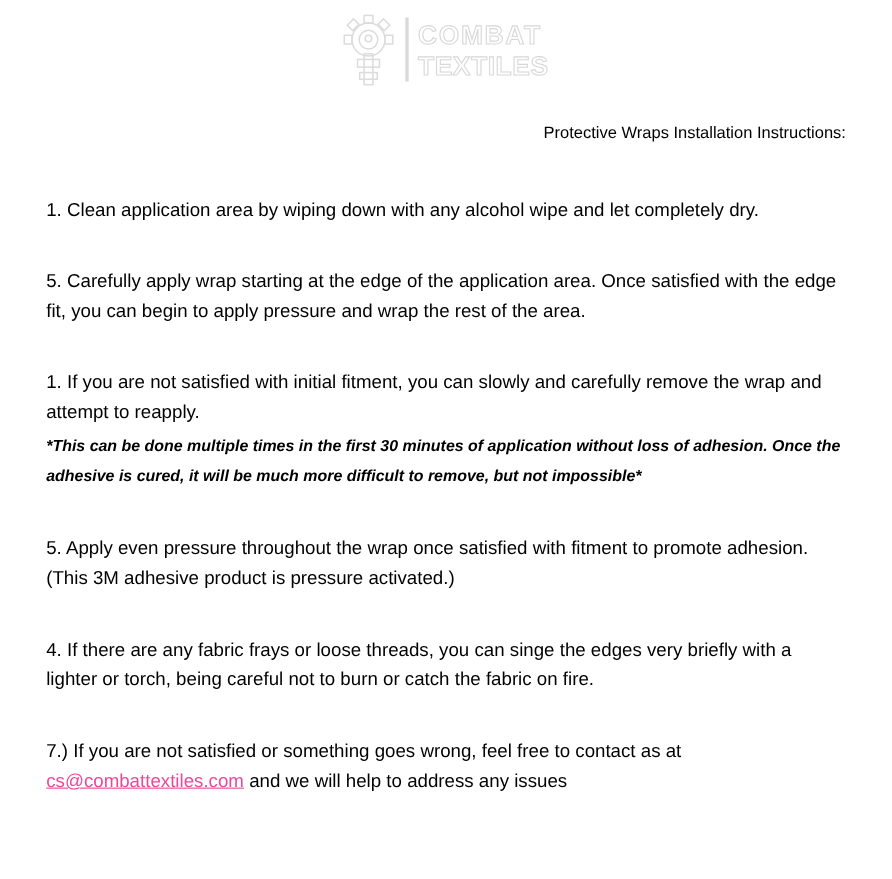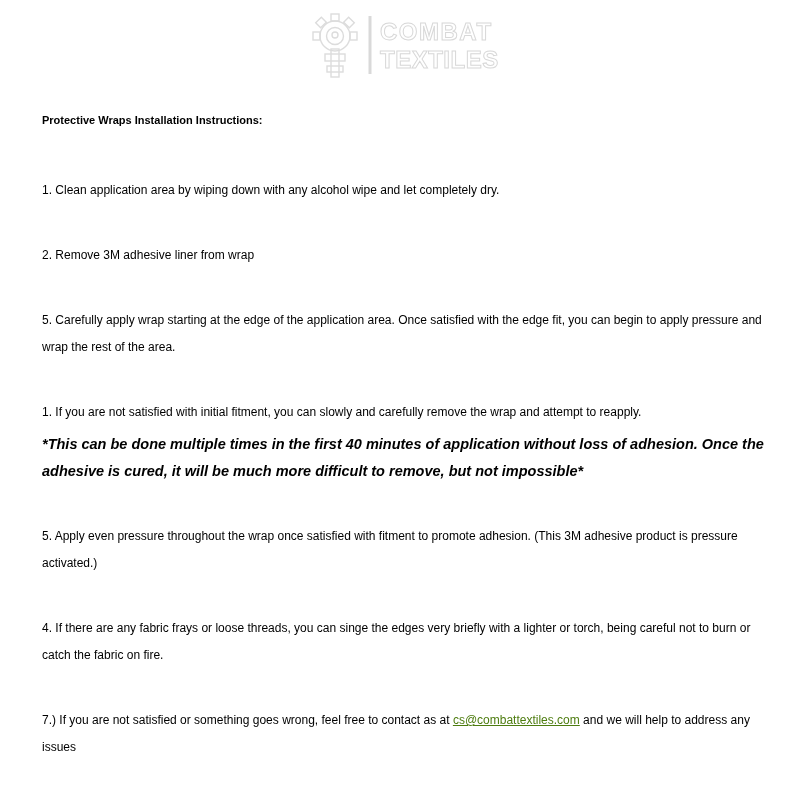--- a/index.html
+++ b/index.html
@@ -18,43 +18,43 @@
     padding: 8px 42px 0 42px;
     box-sizing: border-box;
     width: 811px;
   }
   .logo-wrap {
     display: flex;
     justify-content: center;
     height: 72px;
   }
   .doc-title {
-    font-size: 11px;
-    font-weight: bold;
-    text-align: left;
+    font-size: 15px;
+    font-weight: normal;
+    text-align: right;
     line-height: 27px;
     margin: 27px 0 43px 0;
   }
   p.step {
-    font-size: 12px;
+    font-size: 17px;
     line-height: 27px;
     margin: 0 0 38px 0;
   }
   p.step.tight {
     margin-bottom: 5px;
   }
   p.note {
     font-size: 14.5px;
     line-height: 27px;
     margin: 0 0 38px 0;
     font-style: italic;
     font-weight: bold;
   }
   a.email-link {
-    color: #4d7c0f;
+    color: #ec4899;
     text-decoration: underline;
     cursor: pointer;
   }
   .logo-svg text {
     font-family: "Liberation Sans", sans-serif;
     font-weight: bold;
   }
 </style>
 </head>
 <body>
@@ -86,27 +86,26 @@
 
       <text x="72" y="32" font-size="24" letter-spacing="1.5" fill="none" stroke="#d8d8d8" stroke-width="1">COMBAT</text>
       <text x="72" y="60" font-size="24" letter-spacing="0.5" fill="none" stroke="#d8d8d8" stroke-width="1">TEXTILES</text>
     </svg>
   </div>
 
   <h1 class="doc-title">Protective Wraps Installation Instructions:</h1>
 
   <p class="step">1. Clean application area by wiping down with any alcohol wipe and let completely dry.</p>
 
-  <p class="step">2. Remove 3M adhesive liner from wrap</p>
 
   <p class="step">5. Carefully apply wrap starting at the edge of the application area. Once satisfied with the edge fit, you can begin to apply pressure and wrap the rest of the area.</p>
 
   <p class="step tight">1. If you are not satisfied with initial fitment, you can slowly and carefully remove the wrap and attempt to reapply.</p>
 
-  <p class="note">*This can be done multiple times in the first 40 minutes of application without loss of adhesion. Once the adhesive is cured, it will be much more difficult to remove, but not impossible*</p>
+  <p class="note">*This can be done multiple times in the first 30 minutes of application without loss of adhesion. Once the adhesive is cured, it will be much more difficult to remove, but not impossible*</p>
 
   <p class="step">5. Apply even pressure throughout the wrap once satisfied with fitment to promote adhesion. (This 3M adhesive product is pressure activated.)</p>
 
   <p class="step">4. If there are any fabric frays or loose threads, you can singe the edges very briefly with a lighter or torch, being careful not to burn or catch the fabric on fire.</p>
 
   <p class="step"><span>7.) If you are not satisfied or something goes wrong, feel free to contact as at </span><a class="email-link" href="#">cs@combattextiles.com</a><span> and we will help to address any issues</span></p>
 
 </div>
 
 </body></html>

